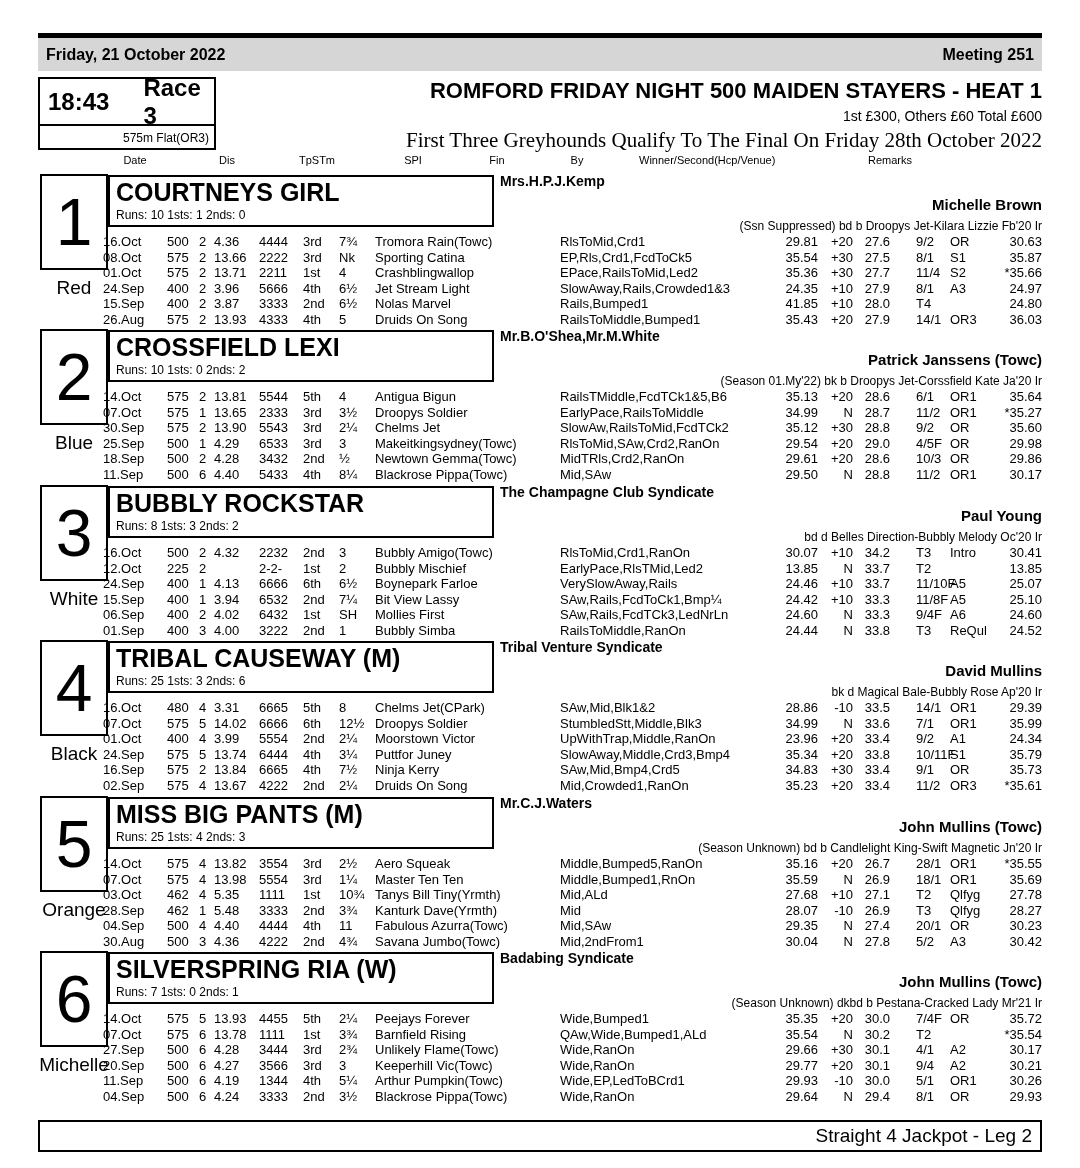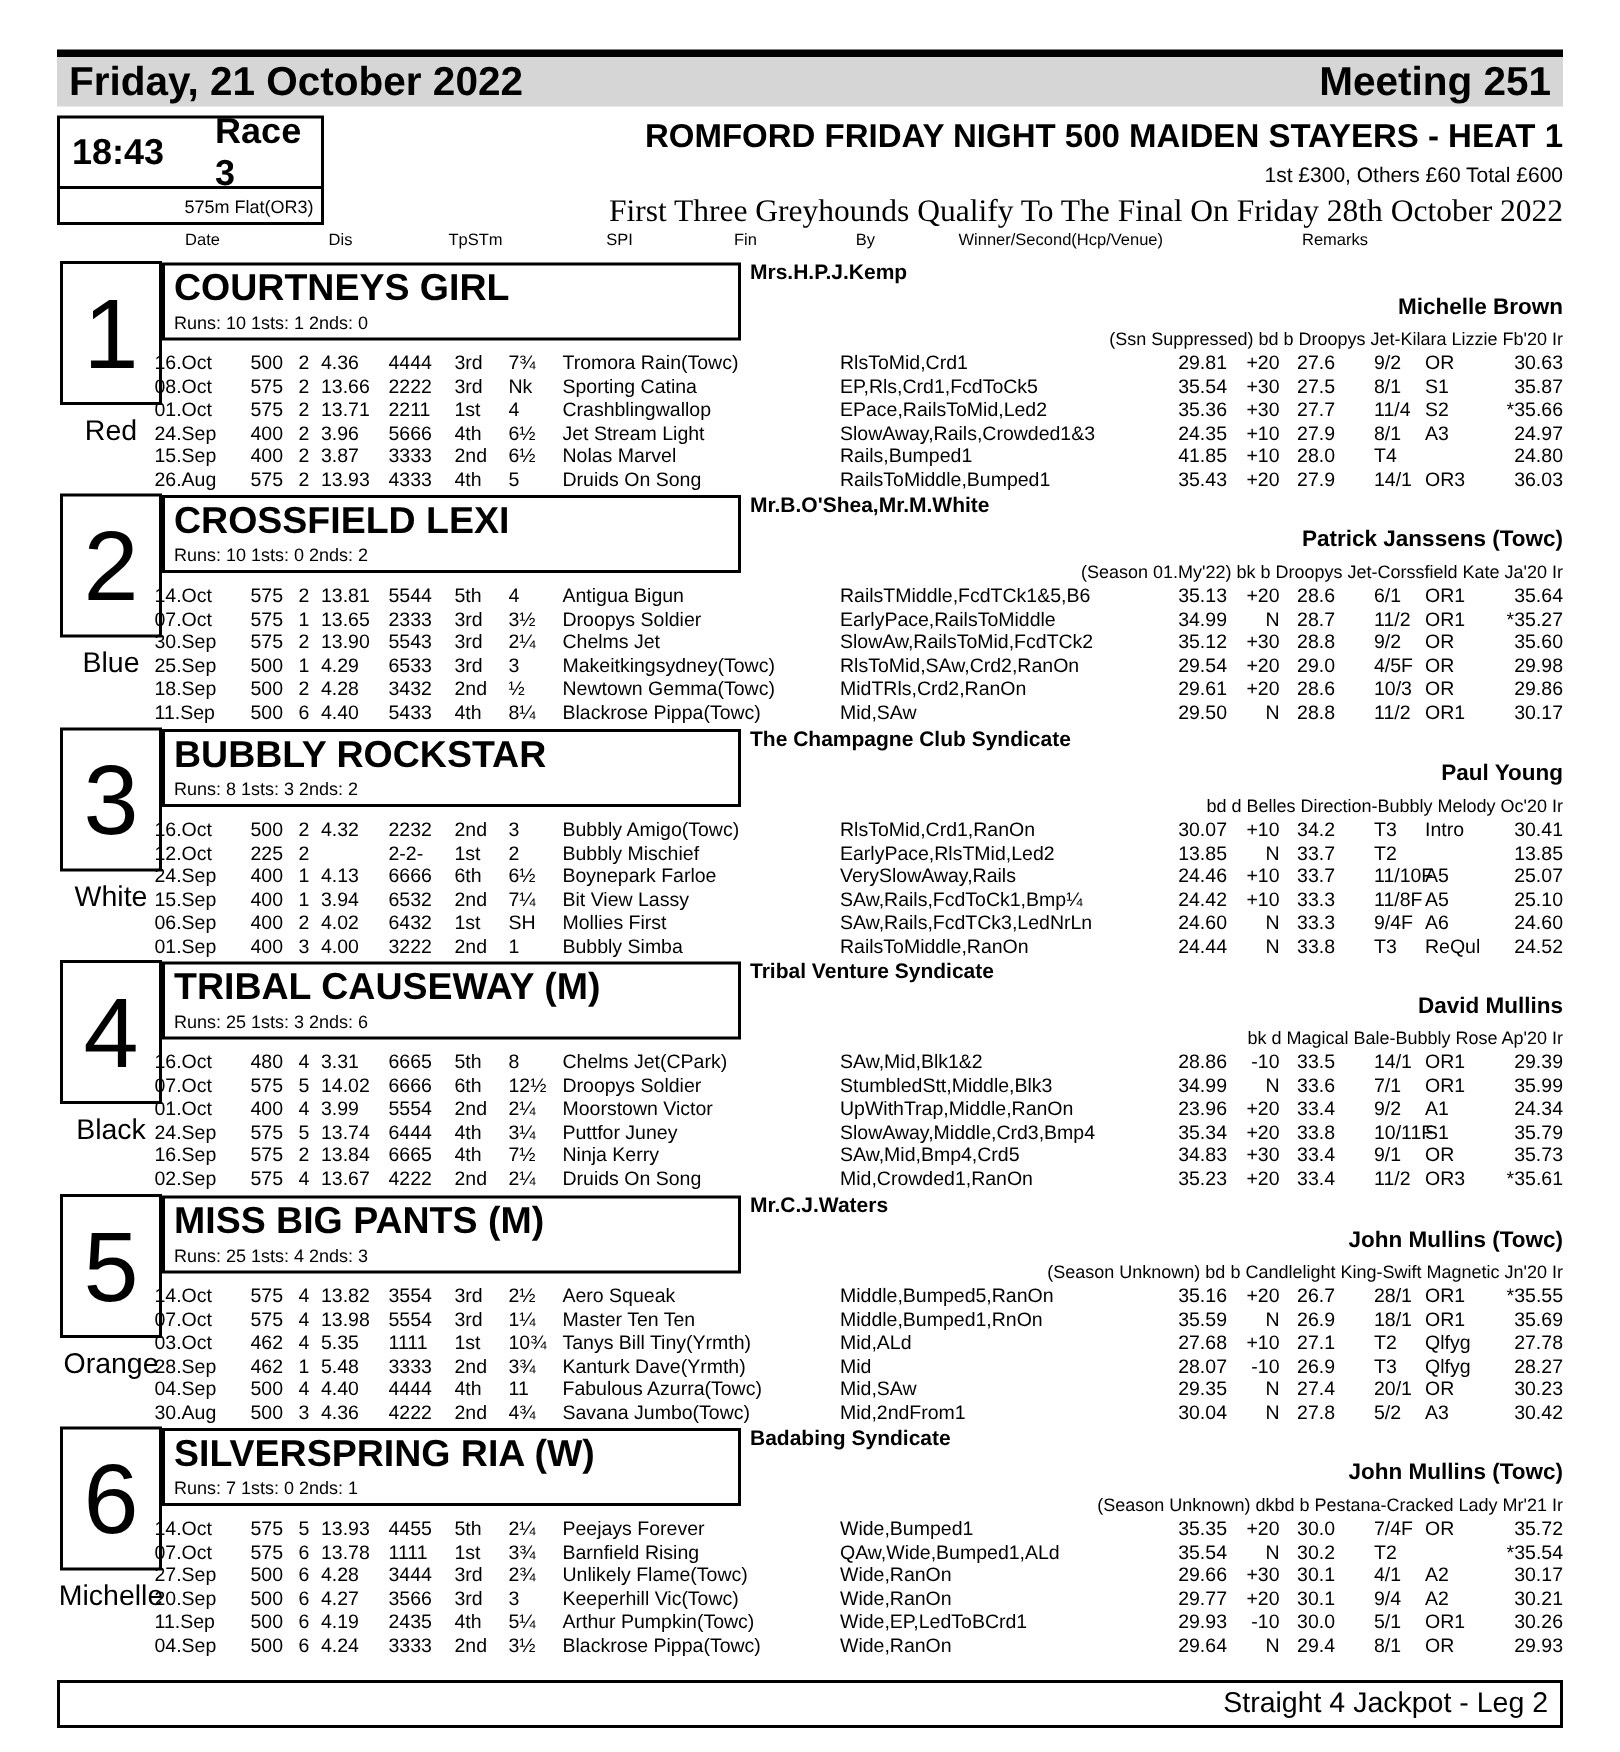--- a/index.html
+++ b/index.html
@@ -5,21 +5,21 @@
   html,body{margin:0;padding:0;}
   body{
     width:1080px;height:1168px;background:#fff;color:#000;
     font-family:"Liberation Sans",sans-serif;position:relative;overflow:hidden;
   }
   
   .top-rule{position:absolute;left:38px;top:33px;width:1004px;height:5px;background:#000;}
   .date-bar{
     position:absolute;left:38px;top:38px;width:1004px;height:33px;background:#d6d6d6;
     display:flex;justify-content:space-between;align-items:center;
-    font-weight:bold;font-size:27px;padding:0 8px;box-sizing:border-box;
+    font-weight:bold;font-size:16px;padding:0 8px;box-sizing:border-box;
   }
   
   .race-box{position:absolute;left:38px;top:77px;width:178px;height:73px;border:2px solid #000;box-sizing:border-box;}
   .race-top{height:45px;display:flex;align-items:center;padding-left:8px;gap:34px;font-weight:bold;font-size:24px;border-bottom:2px solid #000;}
   .race-bottom{height:24px;display:flex;justify-content:flex-end;align-items:center;padding:0 5px;font-size:12px;margin-left:31px;}
   
   .race-head{position:absolute;left:250px;top:79px;width:792px;text-align:right;}
   .race-title{font-weight:bold;font-size:22px;line-height:24px;}
   .race-prize{font-size:14px;margin-top:5px;}
   .race-qualify{font-size:21px;margin-top:4px;font-family:Liberation Serif, serif;}
@@ -777,21 +777,21 @@
         <span class="fc c-kilos">30.1</span>
         <span class="fc c-spt">9/4</span>
         <span class="fc c-class">A2</span>
         <span class="fc c-calctm">30.21</span>
       </div>
       <div class="form-row">
         <span class="fc c-date">11.Sep</span>
         <span class="fc c-dis">500</span>
         <span class="fc c-tp">6</span>
         <span class="fc c-stm">4.19</span>
-        <span class="fc c-spi">2435</span>
+        <span class="fc c-spi">1344</span>
         <span class="fc c-fin">4th</span>
         <span class="fc c-by">5¼</span>
         <span class="fc c-winner">Arthur Pumpkin(Towc)</span>
         <span class="fc c-remarks">Wide,EP,LedToBCrd1</span>
         <span class="fc c-wintm">29.93</span>
         <span class="fc c-going">-10</span>
         <span class="fc c-kilos">30.0</span>
         <span class="fc c-spt">5/1</span>
         <span class="fc c-class">OR1</span>
         <span class="fc c-calctm">30.26</span>

